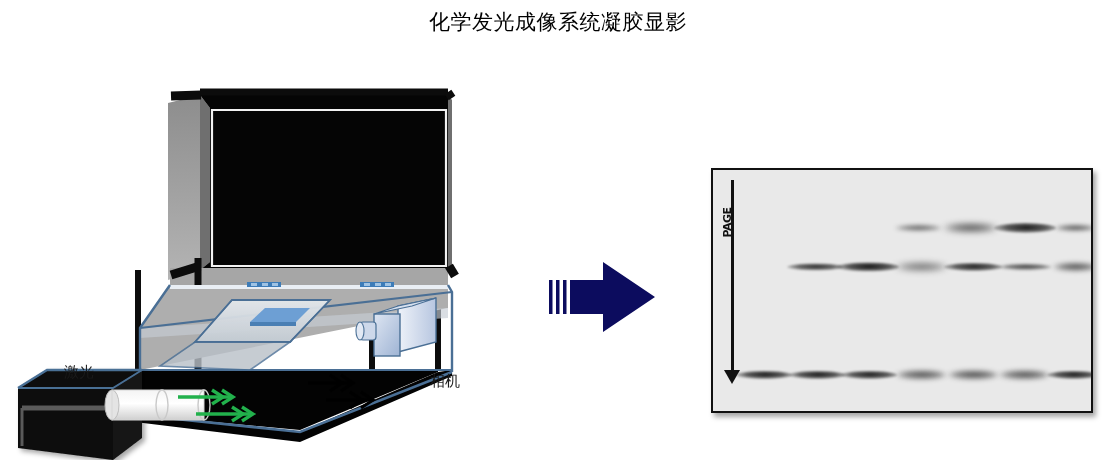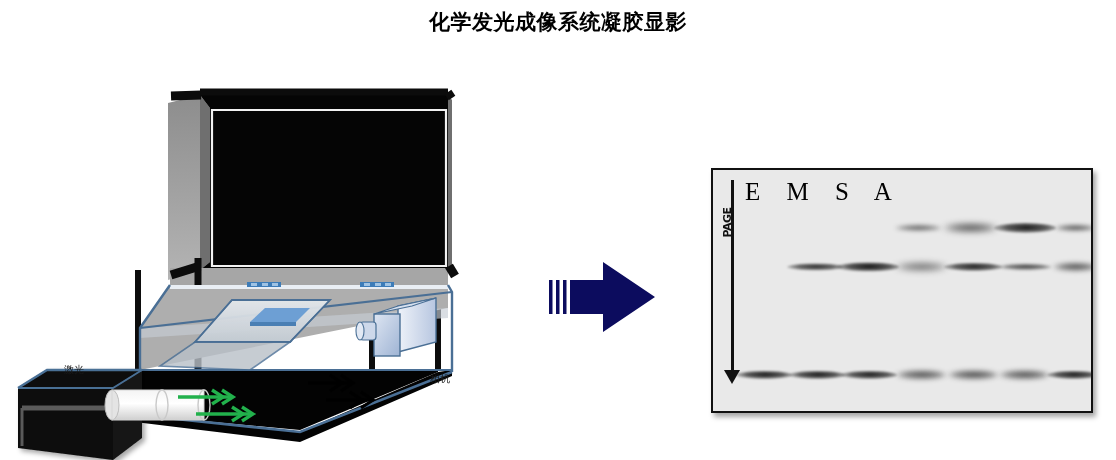--- a/index.html
+++ b/index.html
@@ -16,40 +16,40 @@
   }
 
   
   #page-title {
     position: absolute;
     left: 0;
     top: 8px;
     width: 1116px;
     text-align: center;
     font-family: "DejaVu Sans", sans-serif;
-    font-weight: bold;
+    font-weight: normal;
     font-size: 21px;
     color: #000000;
     letter-spacing: 0.5px;
   }
 
   
   #instrument {
     position: absolute;
     left: 0;
     top: 70px;
     width: 530px;
     height: 390px;
   }
   #instrument svg { display: block; }
 
   .cjk-label {
     position: absolute;
     font-family: "DejaVu Sans", sans-serif;
-    font-size: 10px;
+    font-size: 15px;
     color: #1a1a1a;
     white-space: nowrap;
   }
   #label-laser { left: 64px; top: 293px; }
   #label-camera { left: 430px; top: 302px; }
 
   
   #flow-arrow {
     position: absolute;
     left: 545px;
@@ -302,21 +302,20 @@
       <rect x="11" y="22" width="3.5" height="34" fill="#0c0c5e"></rect>
       <rect x="18" y="22" width="3.5" height="34" fill="#0c0c5e"></rect>
     </g>
     <polygon points="25,22 58,22 58,4 110,39 58,74 58,56 25,56" fill="#0c0c5e"></polygon>
   </svg>
 </div>
 
 <div id="gel-panel">
   <div id="gel-inner">
 
-    <div id="lane-letters">E M S A</div>
 
     <div id="page-axis-line"></div>
     <div id="page-axis-head"></div>
     <div id="page-axis-label">PAGE</div>
 
     <div id="band-layer">
         <div style="position: absolute; left: 0px; top: 0px; width: 100%; height: 100%;">
           <div class="band" style="left: 205px; top: 58px; width: 46px; height: 6px; background: radial-gradient(at 52% 45%, rgba(10, 10, 10, 0.62) 0%, rgba(25, 25, 25, 0.46) 45%, rgba(60, 60, 60, 0) 82%); filter: blur(2.2px);"></div>
           <div class="band" style="left: 257px; top: 58px; width: 54px; height: 9px; background: radial-gradient(at 52% 45%, rgba(10, 10, 10, 0.7) 0%, rgba(25, 25, 25, 0.52) 45%, rgba(60, 60, 60, 0) 82%); filter: blur(3px);"></div>
           <div class="band" style="left: 312px; top: 58px; width: 62px; height: 10px; background: radial-gradient(at 52% 45%, rgba(10, 10, 10, 0.92) 0%, rgba(25, 25, 25, 0.69) 45%, rgba(60, 60, 60, 0) 82%); filter: blur(1.2px);"></div>

